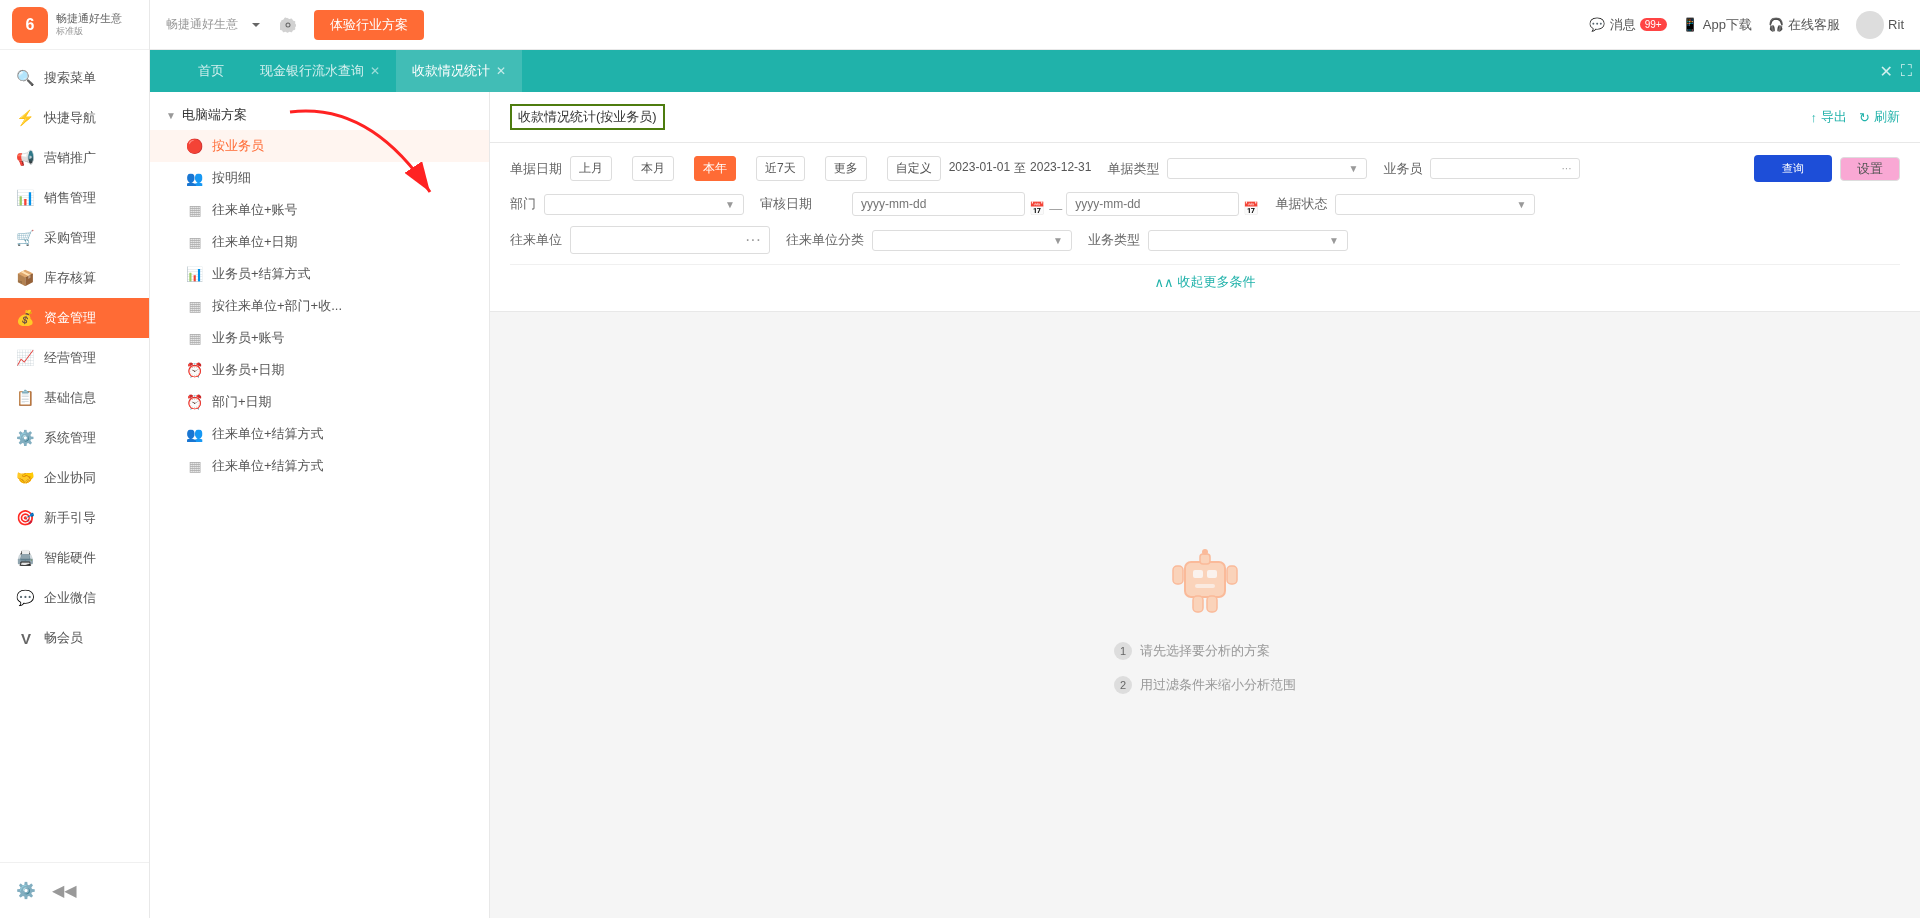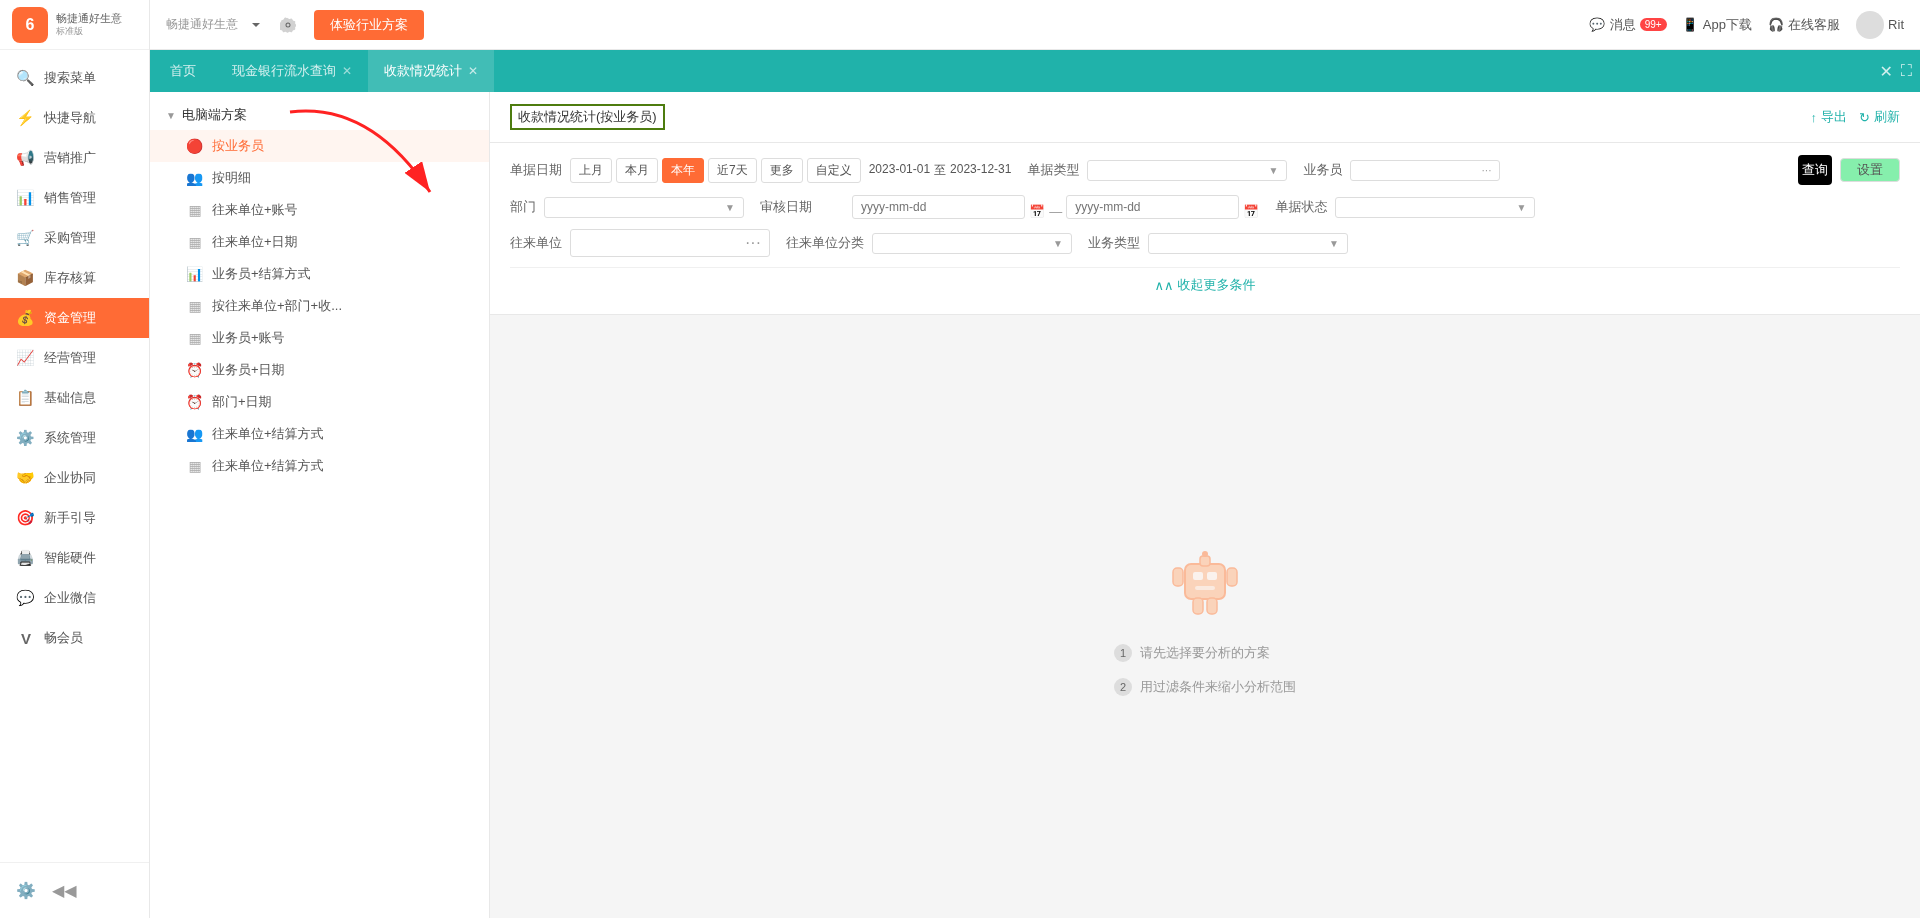--- a/index.html
+++ b/index.html
@@ -30,21 +30,21 @@
     .header-right { display: flex; align-items: center; gap: 16px; }
     .header-action { display: flex; align-items: center; gap: 4px; color: #555; cursor: pointer; font-size: 13px; }
     .badge { background: #ff4444; color: white; border-radius: 10px; font-size: 10px; padding: 1px 5px; min-width: 18px; text-align: center; }
     .user-avatar { width: 28px; height: 28px; background: #ddd; border-radius: 50%; }
 
     
     .tab-bar { height: 42px; background: #20b2aa; display: flex; align-items: center; padding: 0 0; flex-shrink: 0; }
     .tab-item { height: 42px; display: flex; align-items: center; padding: 0 16px; cursor: pointer; color: rgba(255,255,255,0.8); font-size: 13px; position: relative; white-space: nowrap; }
     .tab-item.active { background: rgba(255,255,255,0.15); color: white; }
     .tab-item .tab-close { margin-left: 6px; opacity: 0.7; font-size: 12px; }
-    .tab-home { padding: 9px 20px; }
+    .tab-home { padding: 9px 20px; margin-left: 28px; }
     .tab-bar-right { margin-left: auto; display: flex; align-items: center; padding-right: 8px; gap: 8px; }
     .tab-bar-icon { color: rgba(255,255,255,0.8); cursor: pointer; font-size: 16px; }
 
     
     .content { flex: 1; display: flex; overflow: hidden; }
 
     
     .left-panel { width: 340px; background: #fff; border-right: 1px solid #e8e8e8; flex-shrink: 0; overflow-y: auto; }
     .panel-header { display: flex; align-items: center; padding: 12px 16px; border-bottom: 1px solid #f0f0f0; }
     .panel-title { font-size: 13px; color: #555; flex: 1; }
@@ -64,34 +64,34 @@
     .page-header { background: #fff; padding: 12px 20px 0; border-bottom: 1px solid #e8e8e8; flex-shrink: 0; }
     .page-title-row { display: flex; align-items: center; justify-content: space-between; margin-bottom: 12px; }
     .page-title-actions { display: flex; align-items: center; gap: 12px; }
     .action-link { display: flex; align-items: center; gap: 4px; color: #20b2aa; cursor: pointer; font-size: 13px; }
 
     
     .filter-area { background: #fff; padding: 12px 20px; border-bottom: 1px solid #e8e8e8; flex-shrink: 0; }
     .filter-row { display: flex; align-items: center; margin-bottom: 10px; gap: 16px; flex-wrap: wrap; }
     .filter-item { display: flex; align-items: center; gap: 8px; }
     .filter-label { color: #666; font-size: 13px; white-space: nowrap; }
-    .filter-date-group { display: flex; align-items: center; gap: 4px; }
+    .filter-date-group { display: flex; align-items: center; gap: 20px; }
     .date-btn { padding: 3px 8px; border: 1px solid #ddd; border-radius: 3px; cursor: pointer; font-size: 12px; color: #555; background: #fff; }
     .date-btn.active { background: #ff6b35; color: white; border-color: #ff6b35; }
     .date-range { display: flex; align-items: flex-start; gap: 4px; font-size: 12px; color: #555; }
     .filter-select { display: flex; align-items: center; border: 1px solid #ddd; border-radius: 3px; padding: 4px 8px; min-width: 180px; cursor: pointer; background: #fff; font-size: 13px; color: #555; justify-content: space-between; }
     .filter-select .chevron { color: #999; font-size: 10px; margin-left: 8px; }
     .date-input-group { display: flex; align-items: flex-end; gap: 4px; margin-left: 32px; }
     .date-input { border: 1px solid #ddd; border-radius: 3px; padding: 4px 8px; font-size: 12px; color: #999; min-width: 110px; }
     .date-icon { color: #999; font-size: 13px; }
     .filter-dash { color: #999; }
     .ellipsis-btn { color: #999; cursor: pointer; font-size: 16px; }
     .filter-actions { display: flex; align-items: center; gap: 8px; margin-left: auto; }
-    .query-btn { background: #000000; color: white; border: none; padding: 6px 4px; border-radius: 4px; cursor: pointer; font-size: 13px; }
-    .set-btn { background: #86efac; color: #555; border: 1px solid #ddd; padding: 2px 16px; border-radius: 4px; cursor: pointer; font-size: 13px; }
+    .query-btn { background: #1d4ed8; color: white; border: none; padding: 6px 28px; border-radius: 4px; cursor: pointer; font-size: 11px; }
+    .set-btn { background: #f9a8d4; color: #555; border: 1px solid #ddd; padding: 2px 16px; border-radius: 4px; cursor: pointer; font-size: 13px; }
     .collapse-row { display: flex; align-items: center; justify-content: center; padding: 8px; color: #20b2aa; cursor: pointer; font-size: 13px; gap: 4px; border-top: 1px solid #f0f0f0; }
 
     
     .main-body { flex: 1; display: flex; flex-direction: column; align-items: center; justify-content: center; background: #f5f5f5; }
     .empty-state { display: flex; flex-direction: column; align-items: center; justify-content: center; gap: 16px; }
     .empty-hints { color: #999; font-size: 13px; line-height: 2; }
     .empty-hint-item { display: flex; align-items: center; gap: 8px; }
     .hint-num { width: 18px; height: 18px; background: #ddd; border-radius: 50%; display: flex; align-items: center; justify-content: center; font-size: 11px; color: #666; flex-shrink: 0; }
 
     

